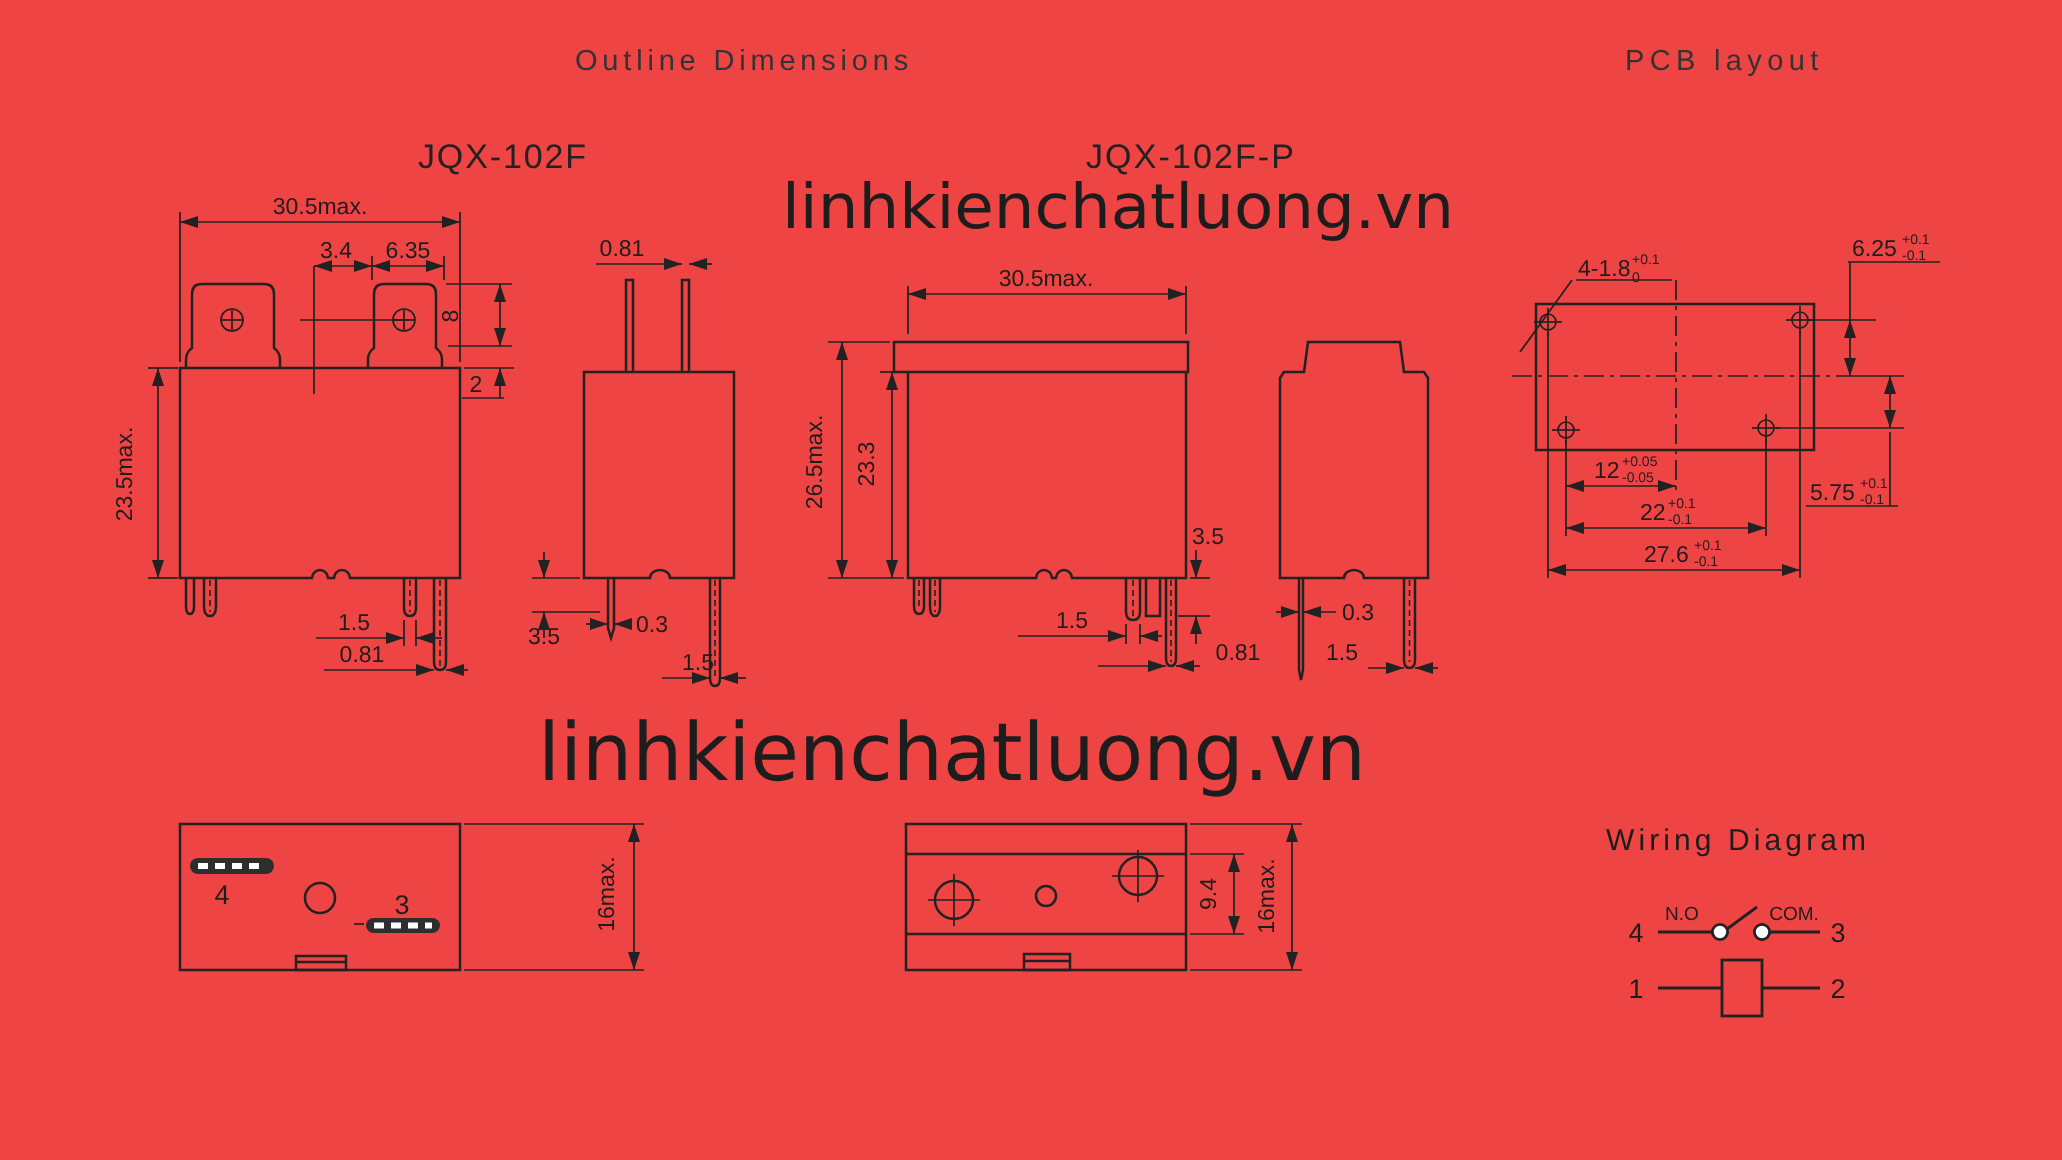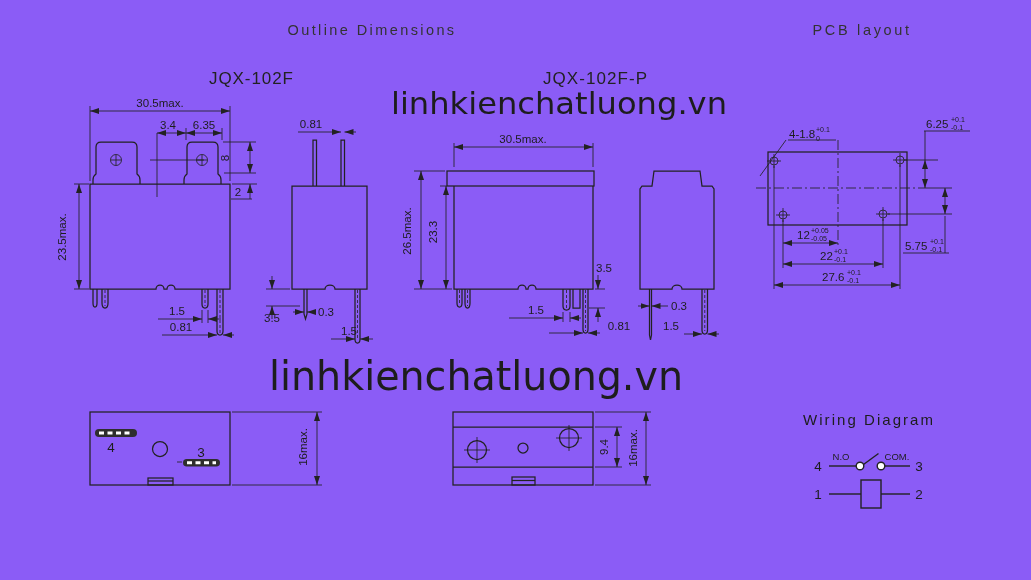--- a/index.html
+++ b/index.html
@@ -1,16 +1,16 @@
 <!DOCTYPE html>
 <html><head>
 <meta charset="utf-8">
 <style>
   html,body{margin:0;padding:0;background:#fff;}
-  .canvas{position:relative;width:1031px;height:580px;background:#8b5cf6;overflow:hidden;}
+  .canvas{position:relative;width:1031px;height:580px;background:#ef4444;overflow:hidden;}
   svg{position:absolute;left:0;top:0;}
   text{font-family:"Liberation Sans",sans-serif;fill:#1d1d1d;}
   .hdr{font-size:14.5px;letter-spacing:.4px;fill:#333;}
   .model{font-size:17px;fill:#222;}
   .dimtxt{font-size:11.5px;}
   .tol{font-size:7px;}
   .pinnum{font-size:13.5px;}
   .wirelbl{font-size:9.5px;}
   .wm{font-family:"DejaVu Sans",sans-serif;}
   .ol{stroke:#222;stroke-width:1.25;fill:none;}

